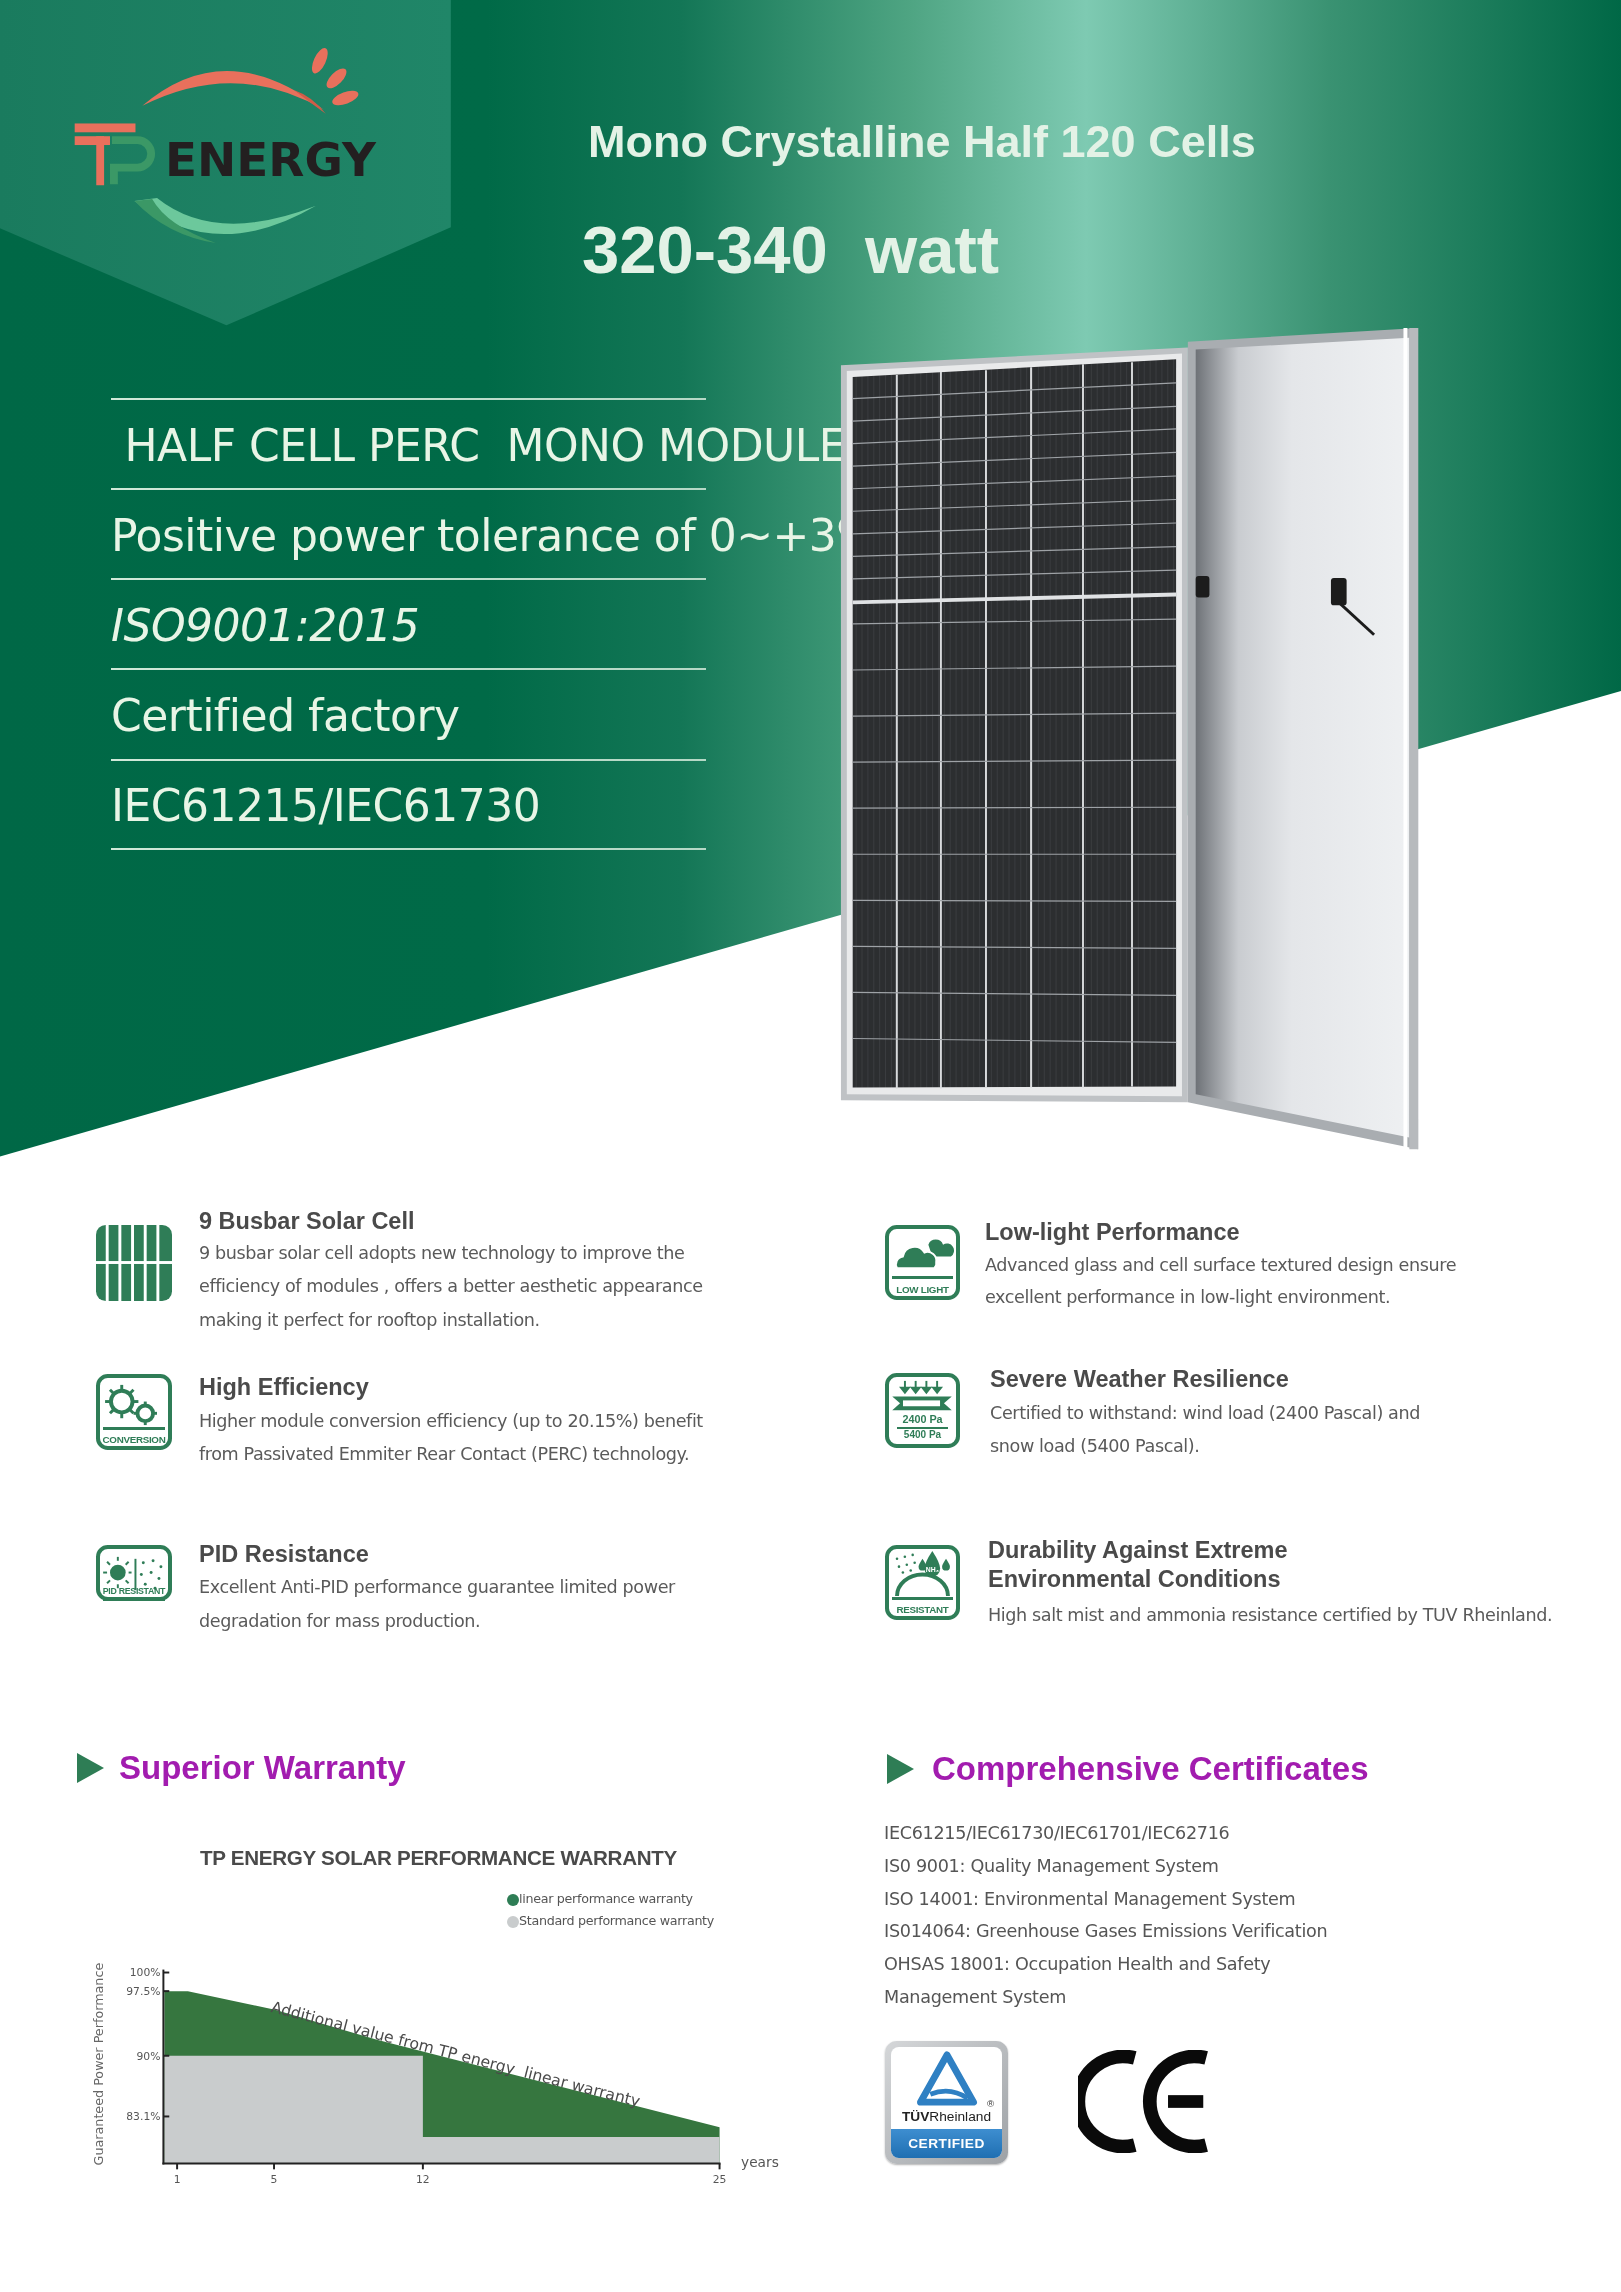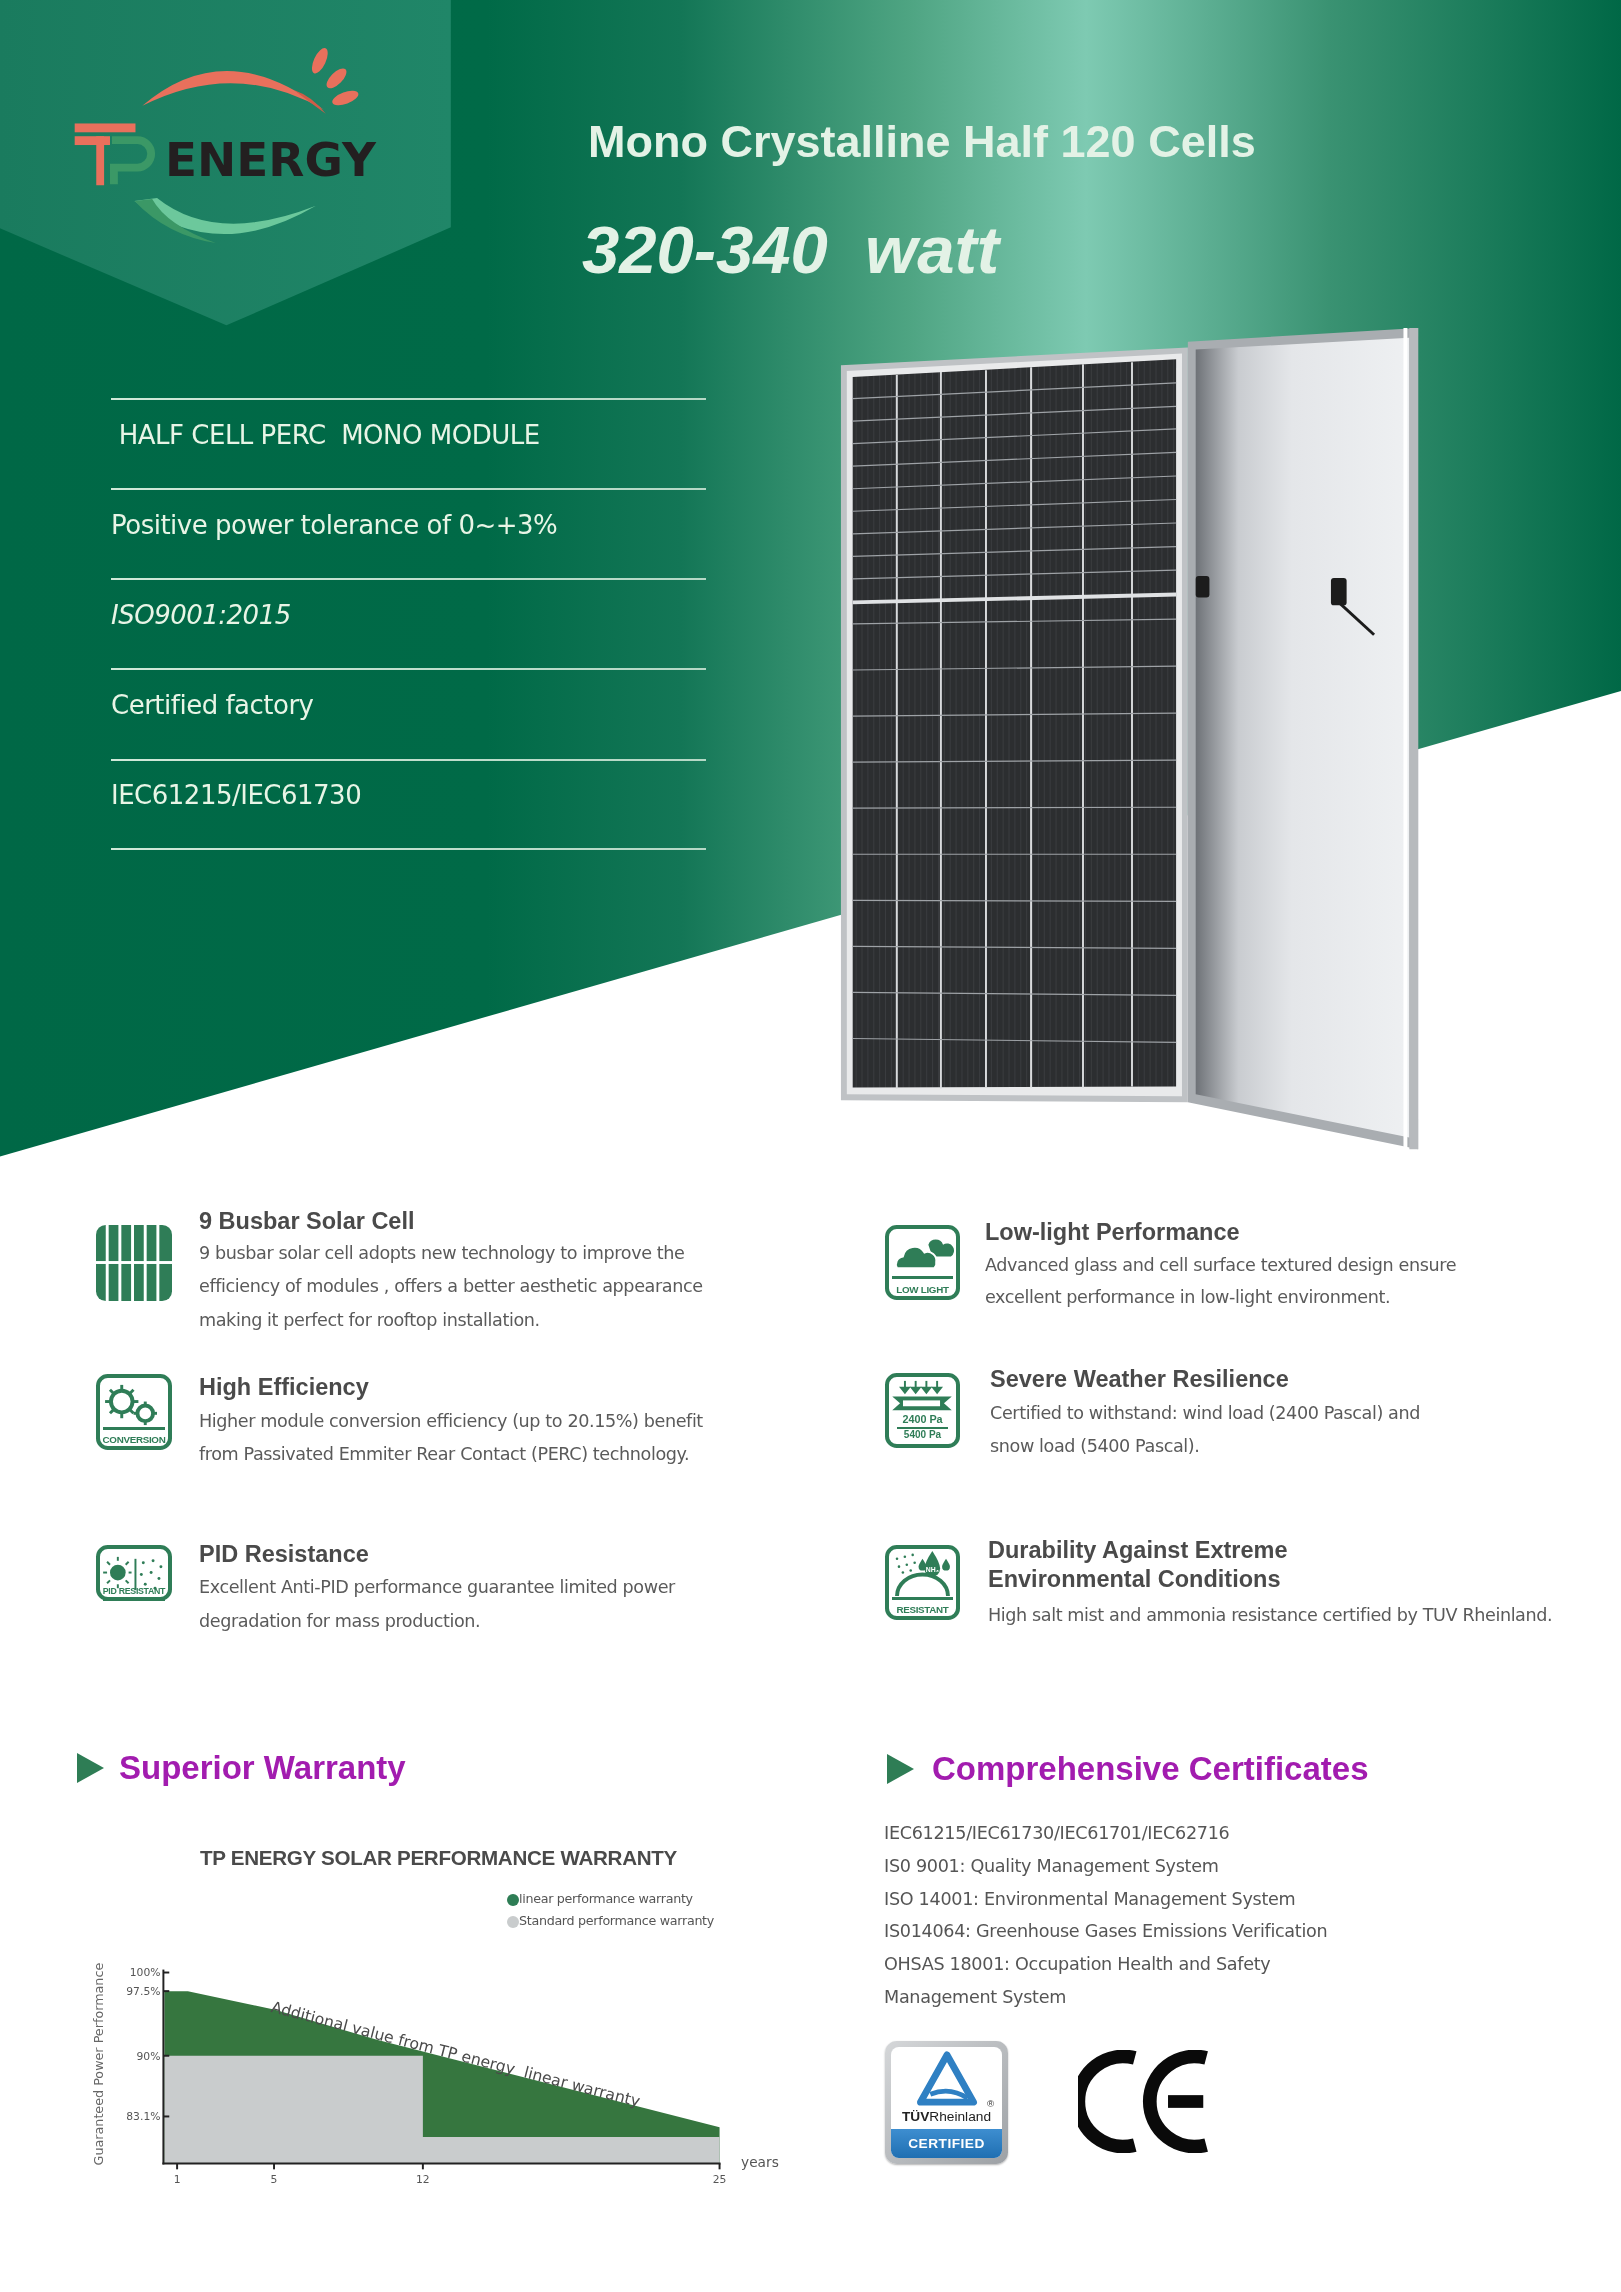--- a/index.html
+++ b/index.html
@@ -1,21 +1,21 @@
 <!DOCTYPE html>
 <html><head>
 <meta charset="utf-8">
 <style>
   html, body { margin:0; padding:0; }
   body { width:1621px; height:2293px; position:relative; overflow:hidden; background:#ffffff; font-family:"Liberation Sans", sans-serif; }
   .abs { position:absolute; }
   #bg-svg { position:absolute; left:0; top:0; width:1621px; height:1176px; }
   .hero-title { position:absolute; left:588px; color:#e3f2e6; font-family:"Liberation Sans", sans-serif; font-weight:bold; white-space:nowrap; }
   .spec-line { position:absolute; left:111px; width:595px; height:2px; background:linear-gradient(90deg, rgba(220,240,225,0.95), rgba(220,240,225,0.8)); }
-  .spec-text { position:absolute; left:111px; color:#e8f5e6; font-family:"DejaVu Sans", sans-serif; font-size:26px; white-space:nowrap; letter-spacing:-0.5px; }
+  .spec-text { position:absolute; left:111px; color:#e8f5e6; font-family:"DejaVu Sans", sans-serif; font-size:44px; white-space:nowrap; letter-spacing:-0.5px; }
   .feat-title { position:absolute; color:#4a4a4a; font-weight:bold; font-size:23.5px; white-space:nowrap; font-family:"Liberation Sans", sans-serif; }
   .feat-desc { position:absolute; color:#5a5a5a; font-family:"DejaVu Sans", sans-serif; font-size:17.6px; line-height:33px; white-space:nowrap; letter-spacing:-0.4px; }
   .icon-box { position:absolute; width:73px; height:73px; border:4.9px solid #2f7d57; border-radius:11.8px; box-sizing:border-box; background:#fff; }
   .icon-label { position:absolute; left:0; right:0; bottom:1px; text-align:center; font-size:9.8px; font-weight:bold; color:#2f7d57; font-family:"Liberation Sans", sans-serif; letter-spacing:-0.3px; white-space:nowrap; }
   .icon-divider { position:absolute; left:2.9px; right:2.9px; height:2.9px; background:#2f7d57; }
   .section-head { position:absolute; color:#a21caf; font-weight:bold; font-size:33px; white-space:nowrap; font-family:"Liberation Sans", sans-serif; }
   .tri { position:absolute; width:0; height:0; border-top:15.7px solid transparent; border-bottom:15.7px solid transparent; border-left:27.4px solid #2e7d55; }
   .cert-line { position:absolute; left:884px; color:#555; font-family:"DejaVu Sans", sans-serif; font-size:17.6px; white-space:nowrap; letter-spacing:-0.3px; }
   .chart-text { font-family:"DejaVu Sans", sans-serif; }
 </style>
@@ -55,21 +55,21 @@
     <rect x="16" y="86" width="62" height="9" fill="#e8705c"></rect>
     <rect x="16" y="99" width="36" height="9" fill="#e8705c"></rect>
     <rect x="38" y="99" width="8" height="50" fill="#e8705c"></rect>
     <path d="M54,99 H80 a18,18 0 0 1 0,36 H60 V148 H52 V127 H80 a10,10 0 0 0 0,-20 H54 Z" fill="#3b9866"></path>
     <path d="M54,86 H80 a30,30 0 0 1 0,60 H74" fill="none" stroke="#e8705c" stroke-width="0"></path>
   </svg>
   <div style="position:absolute;left:106px;top:94px;font-family:'DejaVu Sans',sans-serif;font-weight:bold;font-size:46px;color:#231f20;letter-spacing:0px;transform:scaleX(1.02);transform-origin:left;">ENERGY</div>
 </div>
 
 <div class="hero-title" style="top:116px;font-size:45px;">Mono Crystalline Half 120 Cells</div>
-<div class="hero-title" style="top:211px;left:582px;font-size:67px;white-space:pre;font-style:italic;">320-340  watt</div>
+<div class="hero-title" style="top:211px;left:582px;font-size:67px;white-space:pre;">320-340  watt</div>
 
 <div>
   <div class="spec-line" style="top:398px;"></div>
   <div class="spec-text" style="top:420px;white-space:pre;"> HALF CELL PERC  MONO MODULE</div>
   <div class="spec-line" style="top:488px;"></div>
   <div class="spec-text" style="top:510px;">Positive power tolerance of 0~+3%</div>
   <div class="spec-line" style="top:578px;"></div>
   <div class="spec-text" style="top:600px;font-style:italic;">ISO9001:2015</div>
   <div class="spec-line" style="top:668px;"></div>
   <div class="spec-text" style="top:690px;">Certified factory</div>

